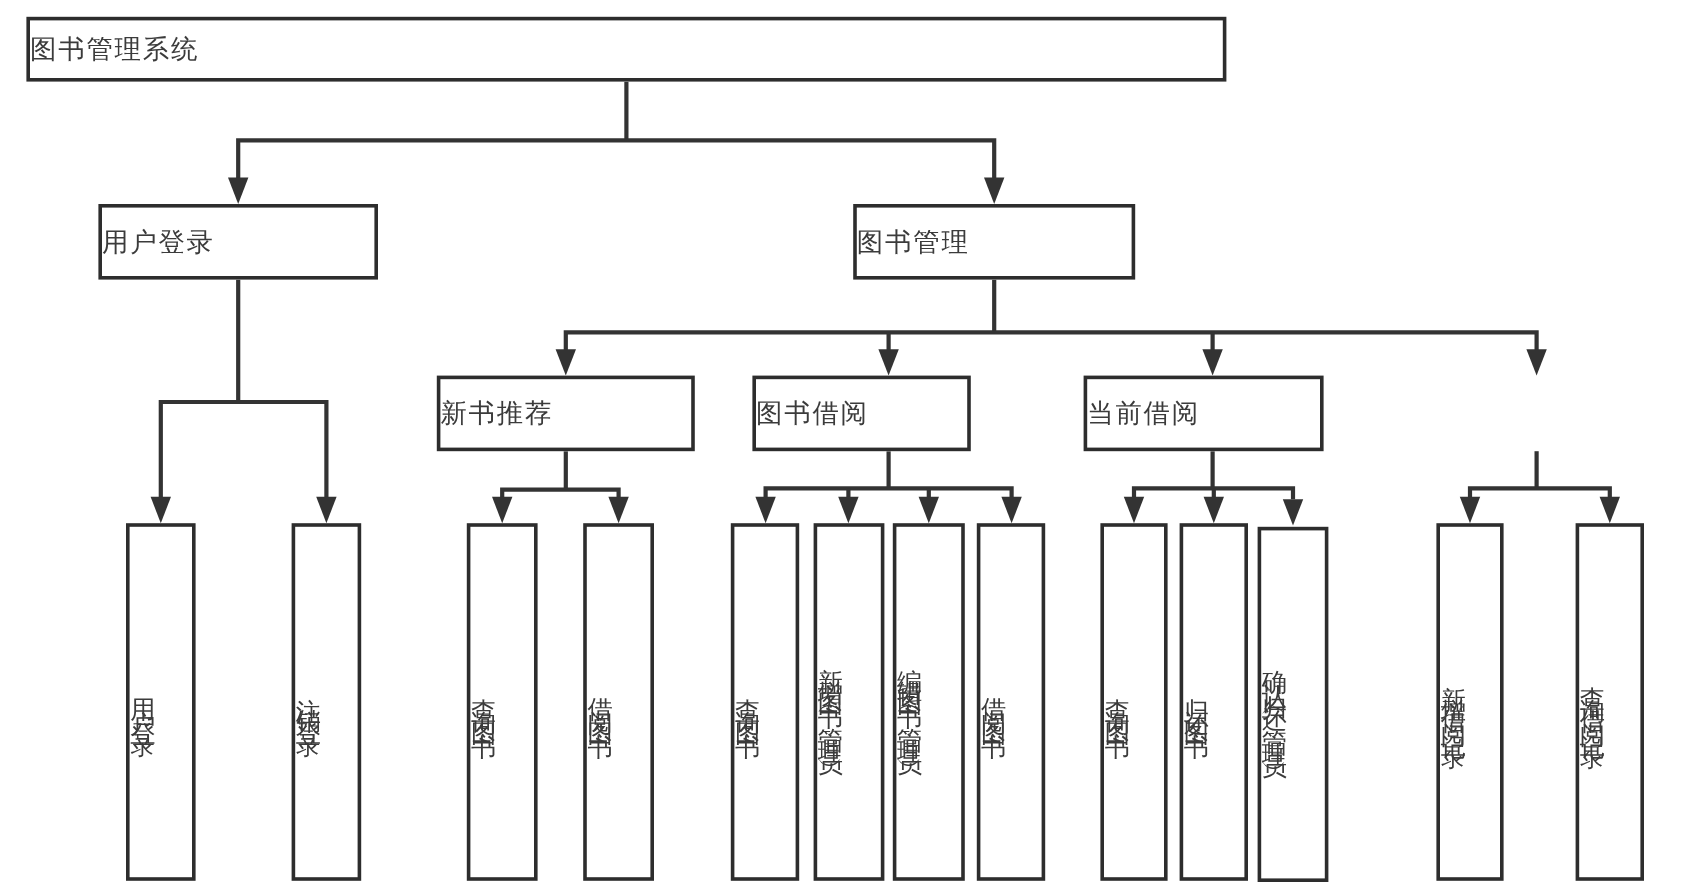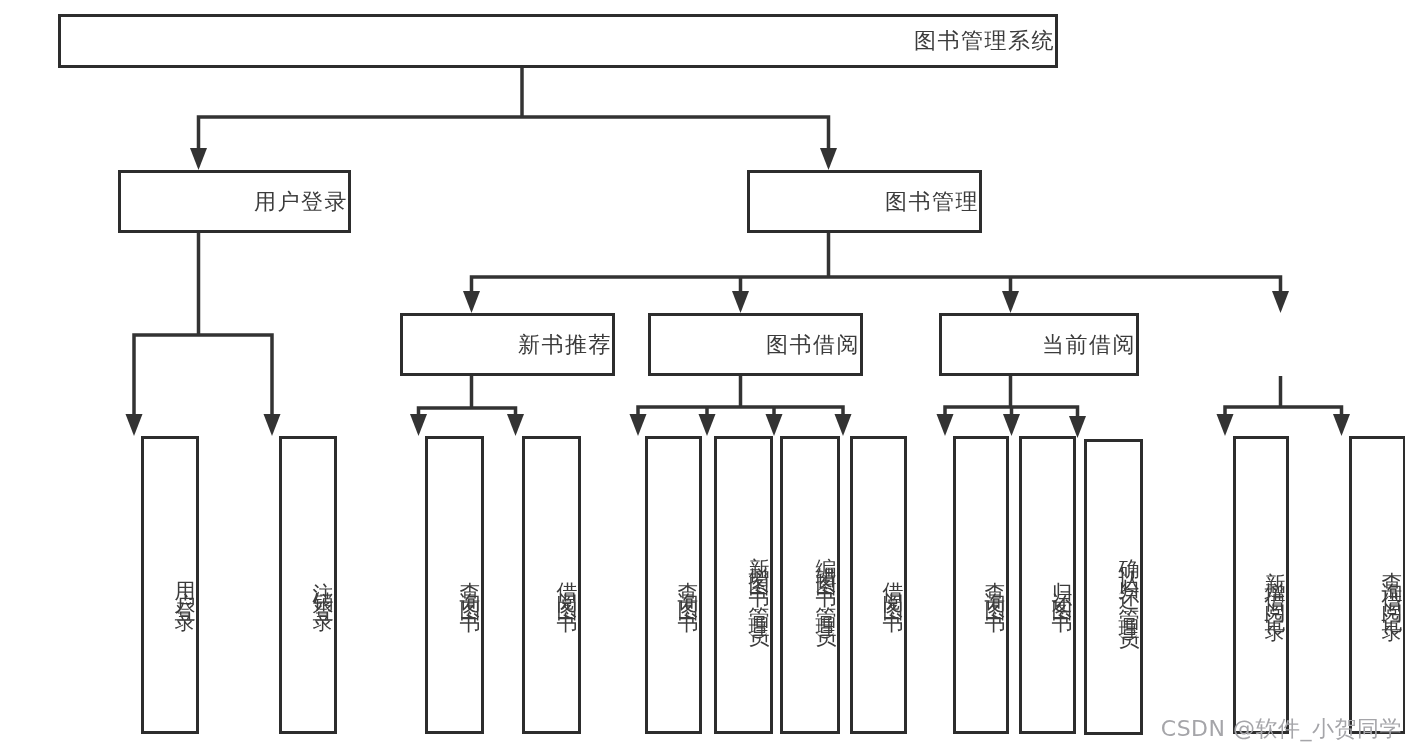--- a/index.html
+++ b/index.html
@@ -4,21 +4,21 @@
 <style>
   html,body { margin:0; padding:0; background:#ffffff; }
   .canvas {
     position:relative; width:1405px; height:747px; background:#ffffff;
     font-family:"DejaVu Sans","Liberation Sans",sans-serif; overflow:hidden;
   }
   .connectors { position:absolute; left:0; top:0; width:1405px; height:747px; }
   .box {
     position:absolute; box-sizing:border-box;
     border:3px solid #2d2d2d; background:#ffffff;
-    display:flex; align-items:center; justify-content:flex-end;margin-left:36px;
+    display:flex; align-items:center; justify-content:flex-start;
   }
   .hbox span {
     font-size:22px; color:#3b3b3b; letter-spacing:1.5px; white-space:nowrap;
   }
   .vbox span {
     writing-mode:vertical-rl; text-orientation:mixed;
     font-size:21px; letter-spacing:10px; line-height:1.05;
     color:#3b3b3b; white-space:nowrap;
   }
   .watermark {
@@ -89,21 +89,21 @@
   <div class="box hbox" style="left:82px;top:170px;width:233px;height:63px">
     <span>用户登录</span>
   </div>
   <div class="box hbox" style="left:364px;top:313px;width:215px;height:63px">
     <span>新书推荐</span>
   </div>
 
   <div class="box hbox" style="left:711px;top:170px;width:235px;height:63px">
     <span>图书管理</span>
   </div>
-  <div class="box hbox" style="left:612px;top:313px;width:215px;height:63px">
+  <div class="box hbox" style="left:627px;top:313px;width:182px;height:63px">
     <span>图书借阅</span>
   </div>
   <div class="box hbox" style="left:903px;top:313px;width:200px;height:63px">
     <span>当前借阅</span>
   </div>
 
   <div class="box vbox" style="left:105px;top:436px;width:58px;height:298px">
     <span>用户登录</span>
   </div>
   <div class="box vbox" style="left:243px;top:436px;width:58px;height:298px">
@@ -140,15 +140,14 @@
     <span>确认归还（管理员）</span>
   </div>
 
   <div class="box vbox" style="left:1197px;top:436px;width:56px;height:298px">
     <span>新增借阅记录</span>
   </div>
   <div class="box vbox" style="left:1313px;top:436px;width:57px;height:298px">
     <span>查询借阅记录</span>
   </div>
 
-  <div class="watermark">CSDN @软件_小贺同学</div>
 
 </div>
 
 </body></html>

